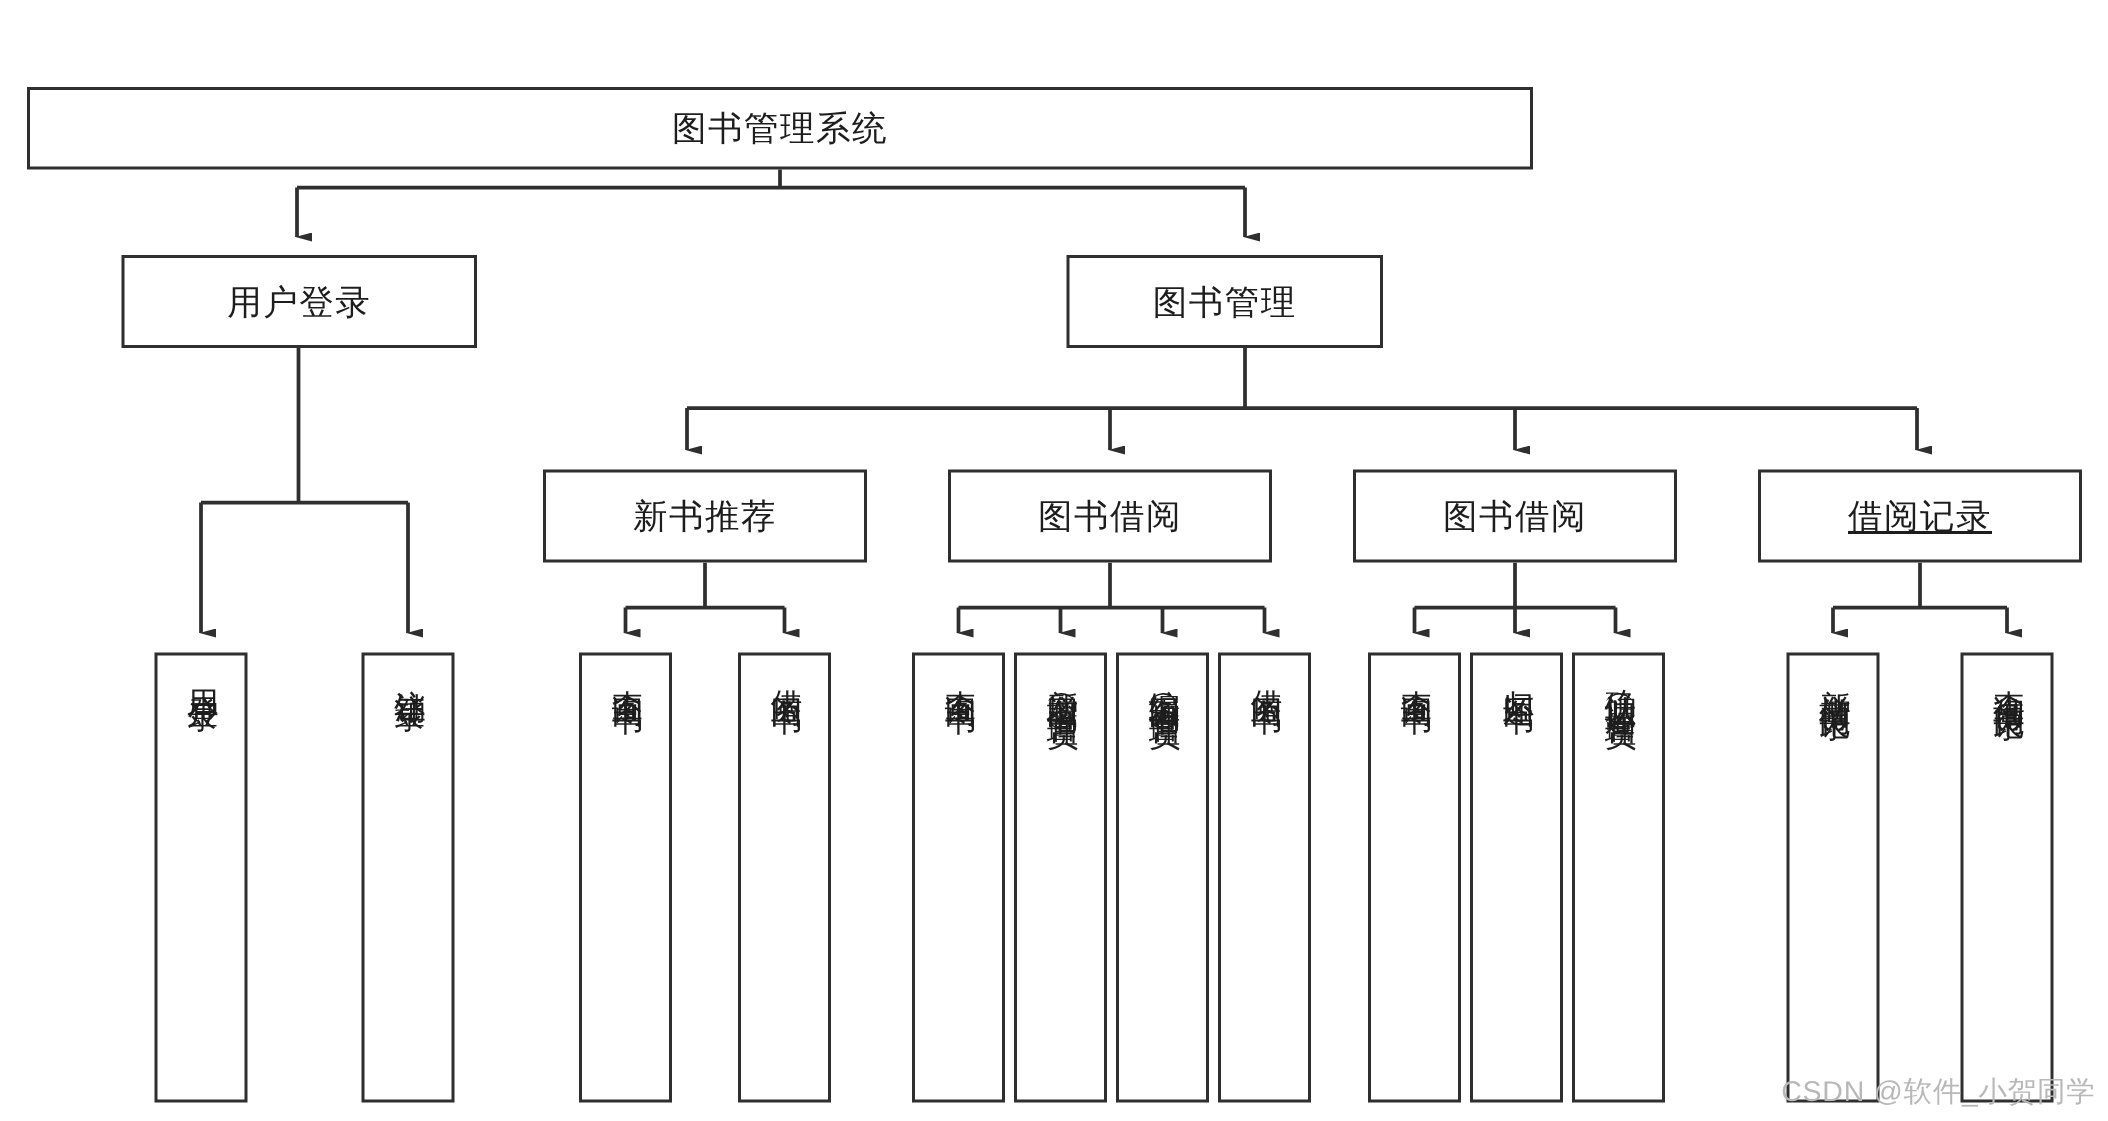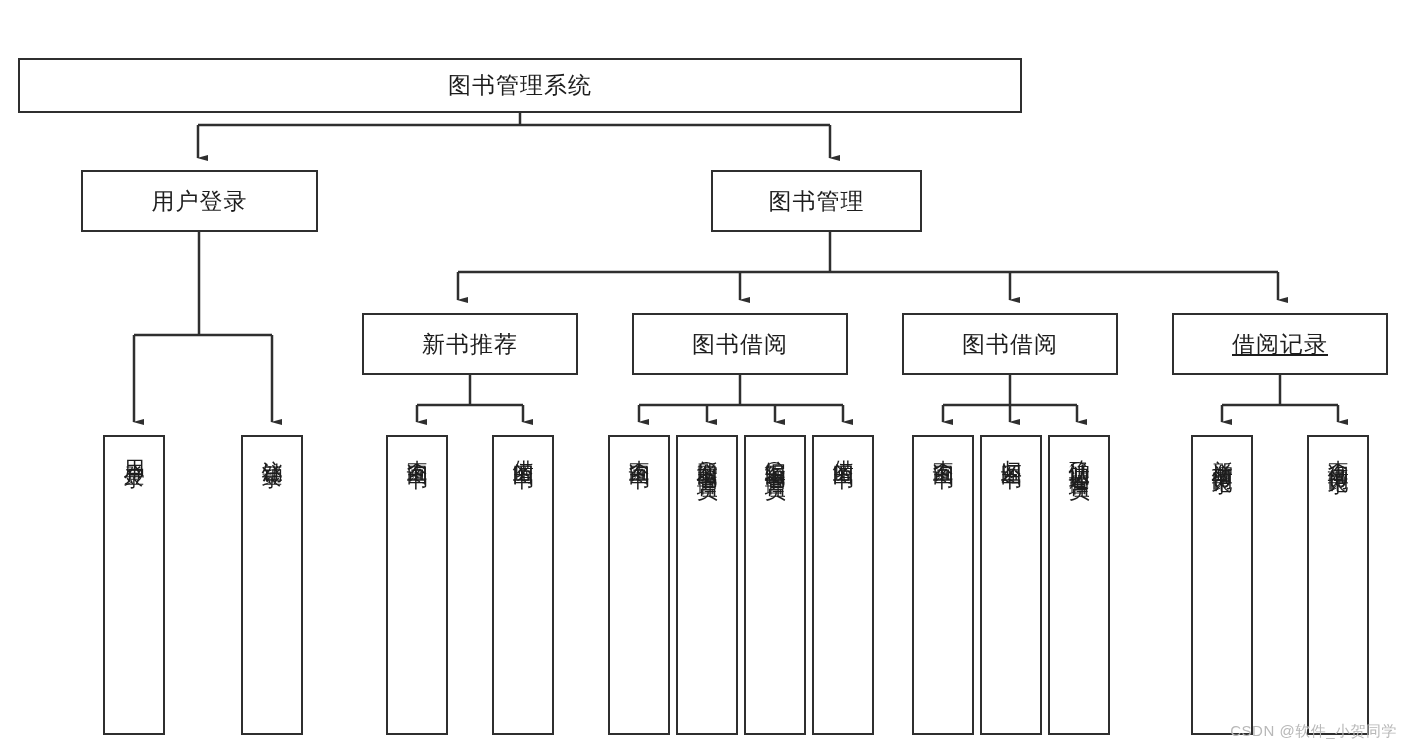--- a/index.html
+++ b/index.html
@@ -53,21 +53,21 @@
     left: 0;
     top: 0;
     width: 1405px;
     height: 747px;
     pointer-events: none;
   }
   .watermark {
     position: absolute;
     right: 8px;
     bottom: 6px;
-    font-size: 15px;
+    font-size: 19px;
     color: #b8b8b8;
     letter-spacing: 0.5px;
     white-space: nowrap;
   }
 </style>
 </head>
 <body>
 
 <div id="canvas">
 

